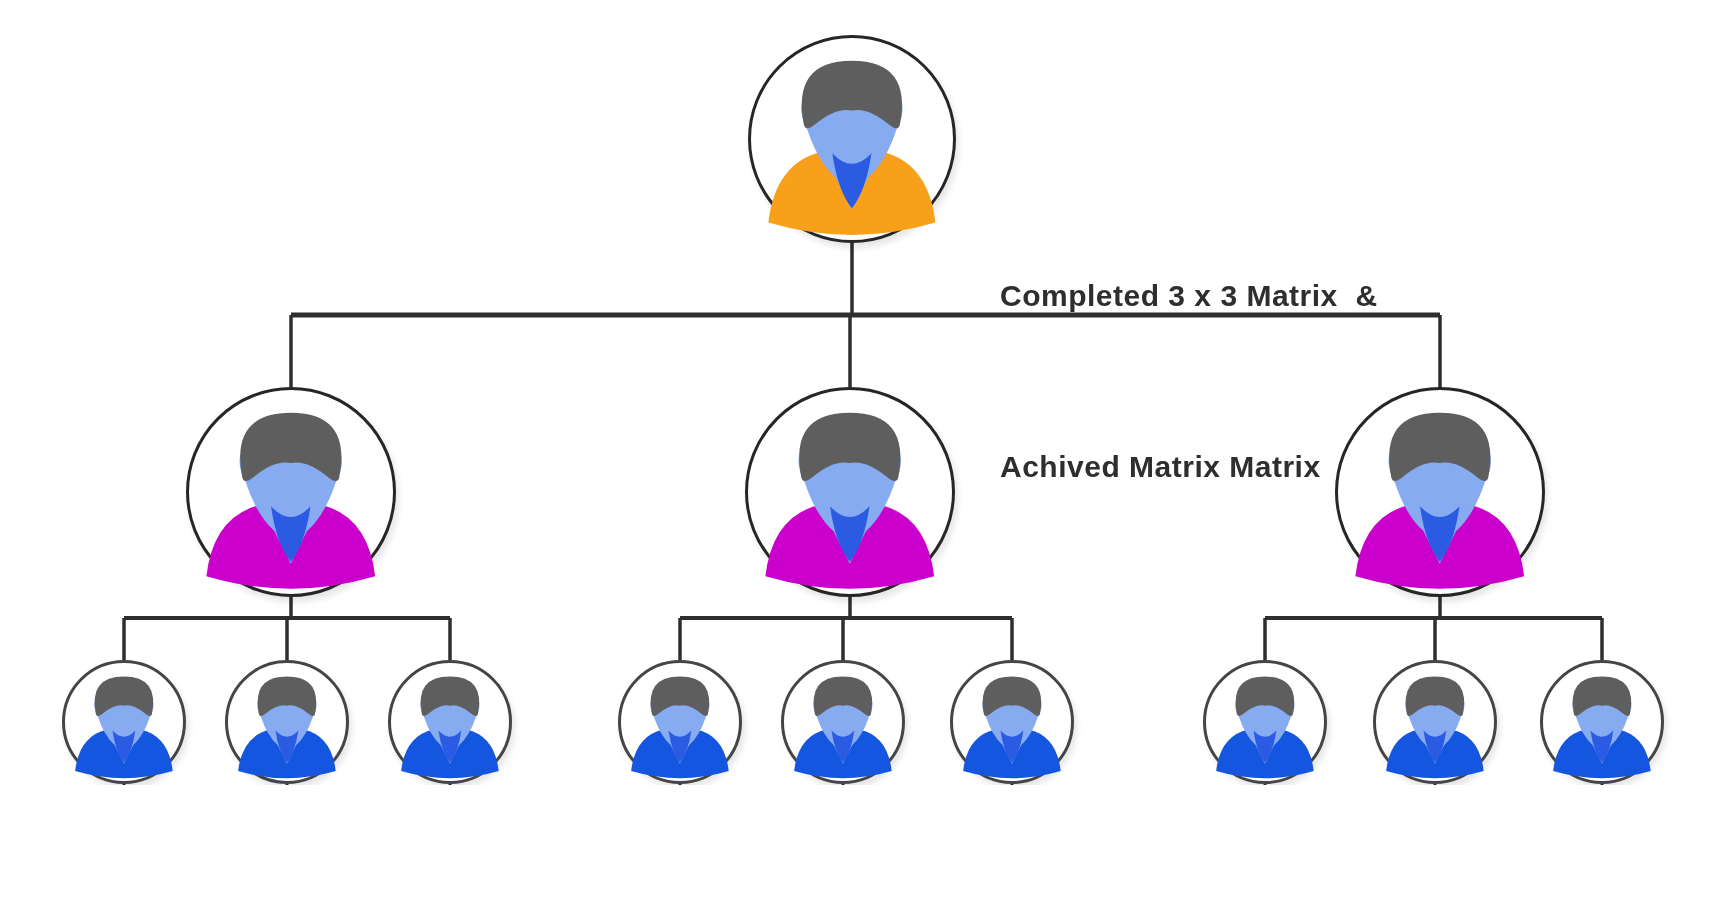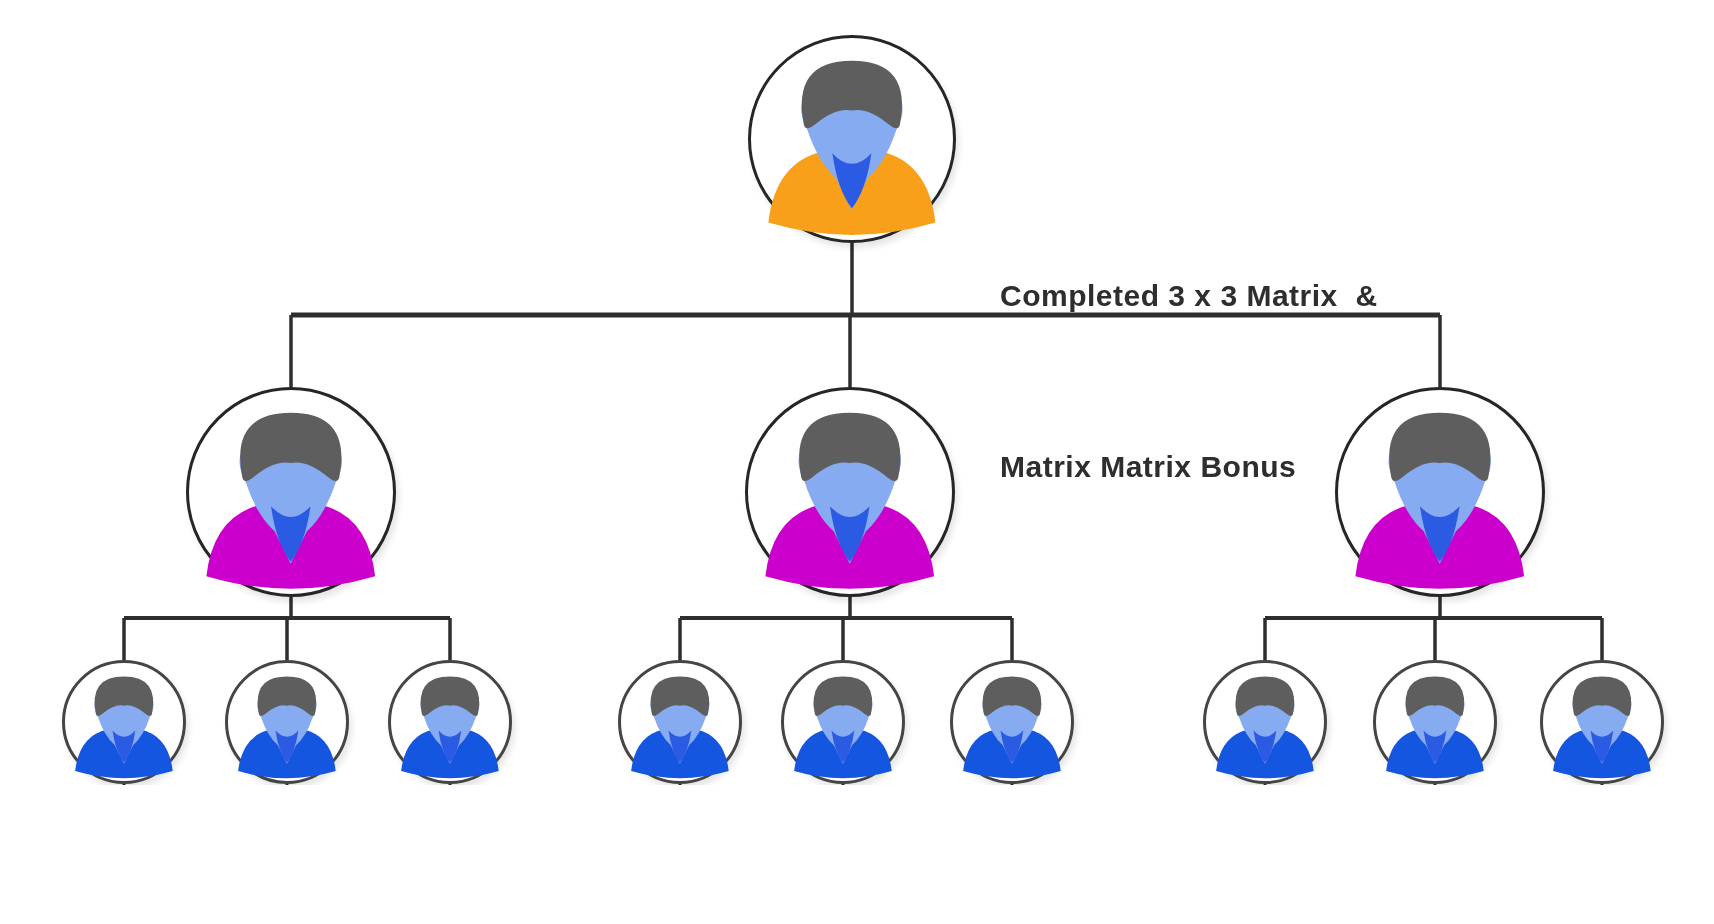--- a/index.html
+++ b/index.html
@@ -462,15 +462,15 @@
           <path d="M3 97 Q7 63 34 57 L66 57 Q93 63 97 97 Q73 104 50 104 Q27 104 3 97 Z" fill="#4F4F4F"></path>
           <path d="M34 56 L66 56 L50 86 Z" fill="#ffffff"></path>
           <path d="M27 22 Q50 10 73 22 Q83 30 75 45 Q69 63 59 72 Q53 84 50 90 Q47 84 41 72 Q31 63 25 45 Q17 30 27 22 Z" fill="#5B8CEF"></path>
           <path d="M39 58 Q50 70 61 58 Q58 79 50 89 Q42 79 39 58 Z" fill="#2B5BE2"></path>
           <path d="M23 42 Q16 6 50 6 Q84 6 77 42 Q76 46 71 42 Q59 32 50 34 Q41 32 29 42 Q24 46 23 42 Z" fill="#5E5E5E"></path>
         </svg>
       </div>
     </div>
   <div class="annotation" style="color: rgb(46, 46, 46);">
     <div>Completed 3 x 3 Matrix  &amp;</div>
-    <div>Matrix Matrix Bonus</div>
+    <div>Achived Matrix Matrix</div>
   </div>
 </div>
 
 </body></html>

